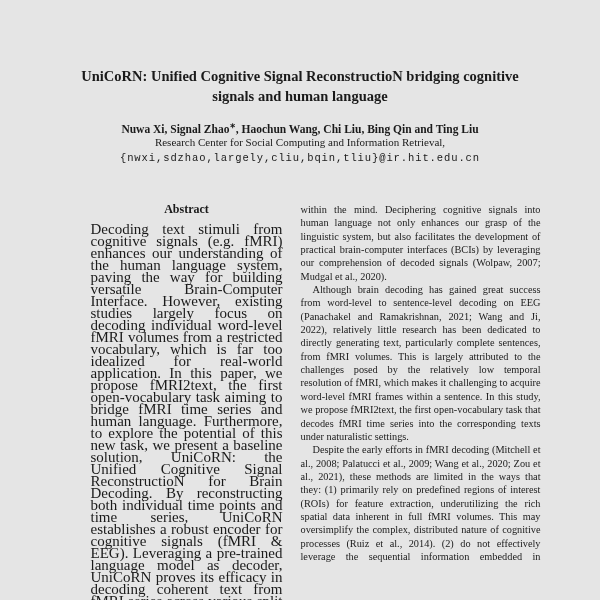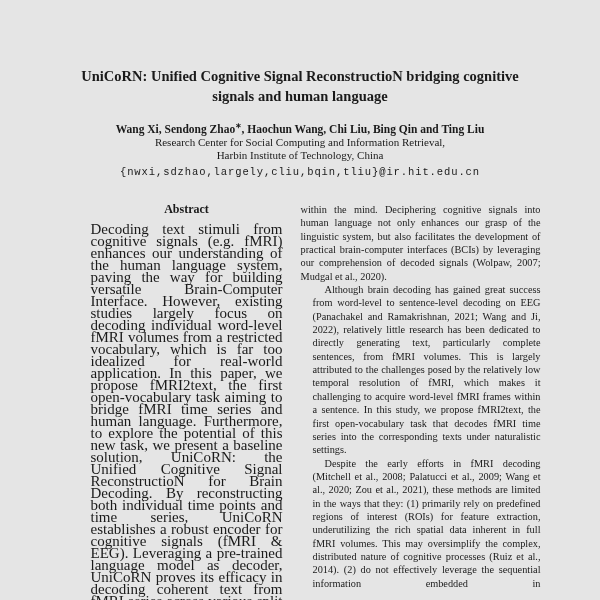--- a/index.html
+++ b/index.html
@@ -83,34 +83,33 @@
     line-height: 13px;
     text-align: justify;
     text-align-last: justify;
   }
   .col-right p {
     margin: 0;
     font-size: 10.3px;
     line-height: 13.35px;
     text-align: justify;
   }
-  .col-right p.indent { text-indent: 12px; margin-left: 12px; }
+  .col-right p.indent { text-indent: 12px; }
   .col-right p.justify-last { text-align-last: justify; }
 </style>
 </head>
 <body>
 
 <div class="page">
 
   <div class="header">
     <div class="title-line">UniCoRN: Unified Cognitive Signal ReconstructioN bridging cognitive</div>
     <div class="title-line">signals and human language</div>
-    <div class="authors"><span>Wang Xi, Sendong Zhao</span><sup>∗</sup><span>, Haochun Wang, Chi Liu, Bing Qin and Ting Liu</span></div>
+    <div class="authors"><span>Nuwa Xi, Signal Zhao</span><sup>∗</sup><span>, Haochun Wang, Chi Liu, Bing Qin and Ting Liu</span></div>
     <div class="affil">Research Center for Social Computing and Information Retrieval,</div>
-    <div class="affil">Harbin Institute of Technology, China</div>
     <div class="email">{nwxi,sdzhao,largely,cliu,bqin,tliu}@ir.hit.edu.cn</div>
   </div>
 
   <div class="columns">
 
     <div class="col-left">
       <div class="abstract-heading">Abstract</div>
       <p class="abstract-body">Decoding text stimuli from cognitive signals (e.g. fMRI) enhances our understanding of the human language system, paving the way for building versatile Brain-Computer Interface. However, existing studies largely focus on decoding individual word-level fMRI volumes from a restricted vocabulary, which is far too idealized for real-world application. In this paper, we propose fMRI2text, the first open-vocabulary task aiming to bridge fMRI time series and human language. Furthermore, to explore the potential of this new task, we present a baseline solution, UniCoRN: the Unified Cognitive Signal ReconstructioN for Brain Decoding. By reconstructing both individual time points and time series, UniCoRN establishes a robust encoder for cognitive signals (fMRI &amp; EEG). Leveraging a pre-trained language model as decoder, UniCoRN proves its efficacy in decoding coherent text from fMRI series across various split settings. Our model achieves a 34.77% BLEU score on fMRI2text, and a 37.04% BLEU when generalized to EEG-to-text decoding, thereby surpassing the former baseline. Experimental results indicate the feasibility of decoding consecutive fMRI volumes, and the effectiveness of decoding different cognitive signals using a unified structure.</p>
       <p class="intro-line">Language serves as a window into the cognitive</p>
     </div>

